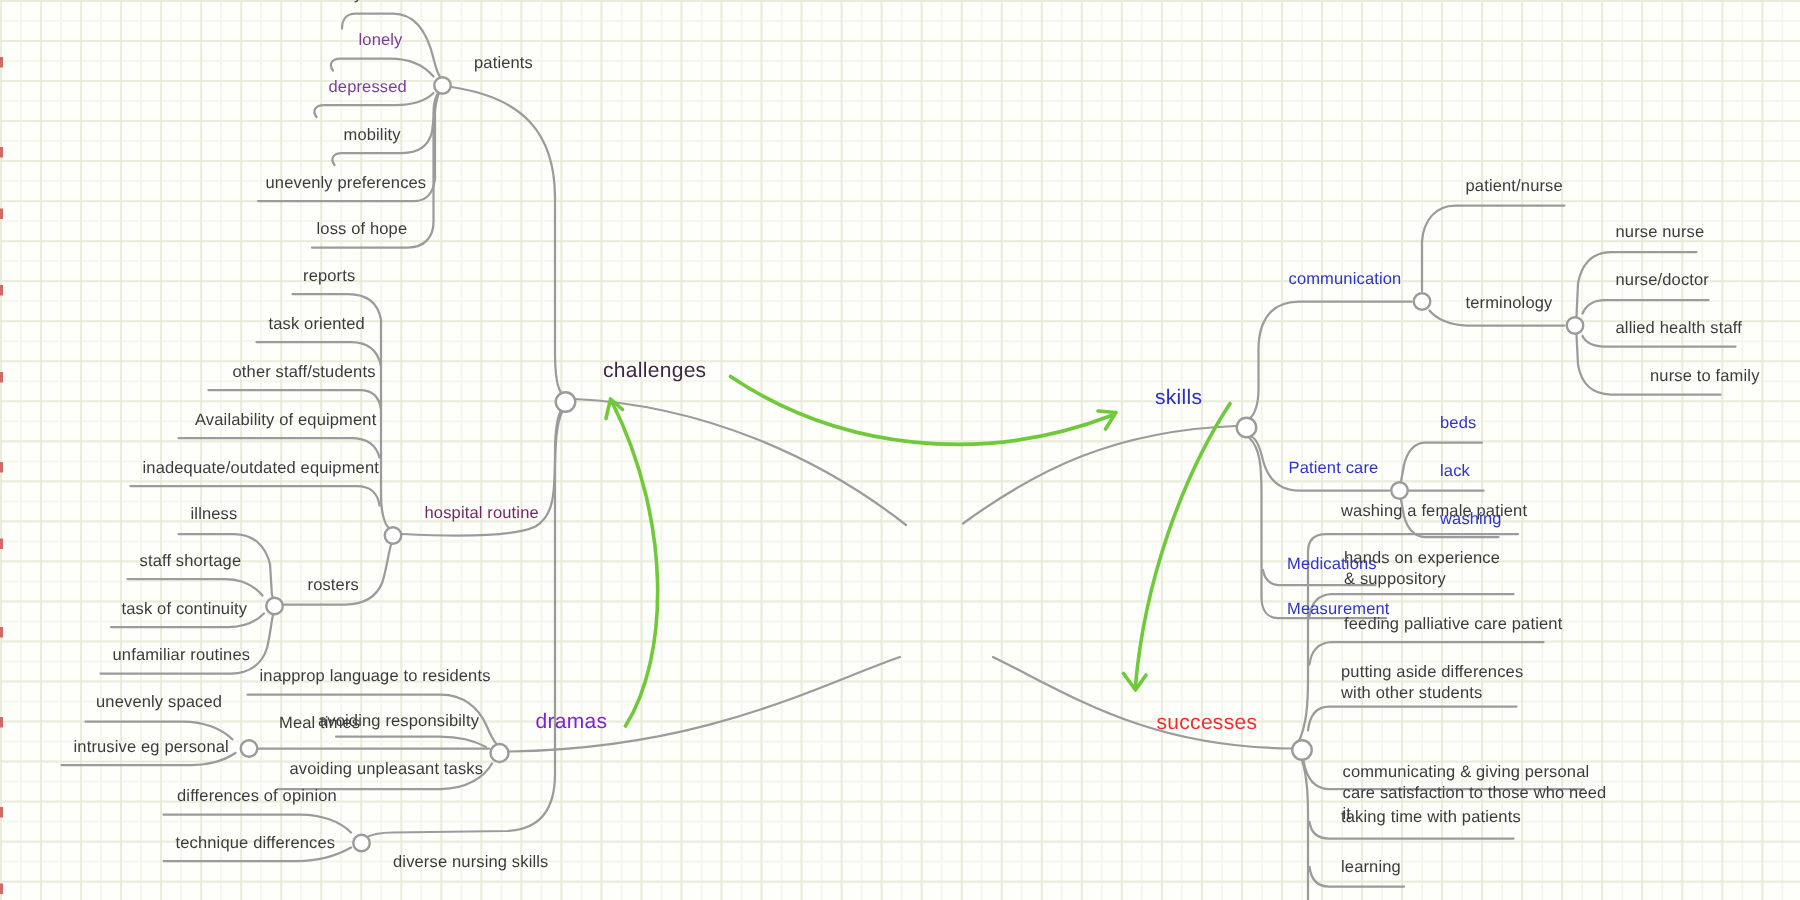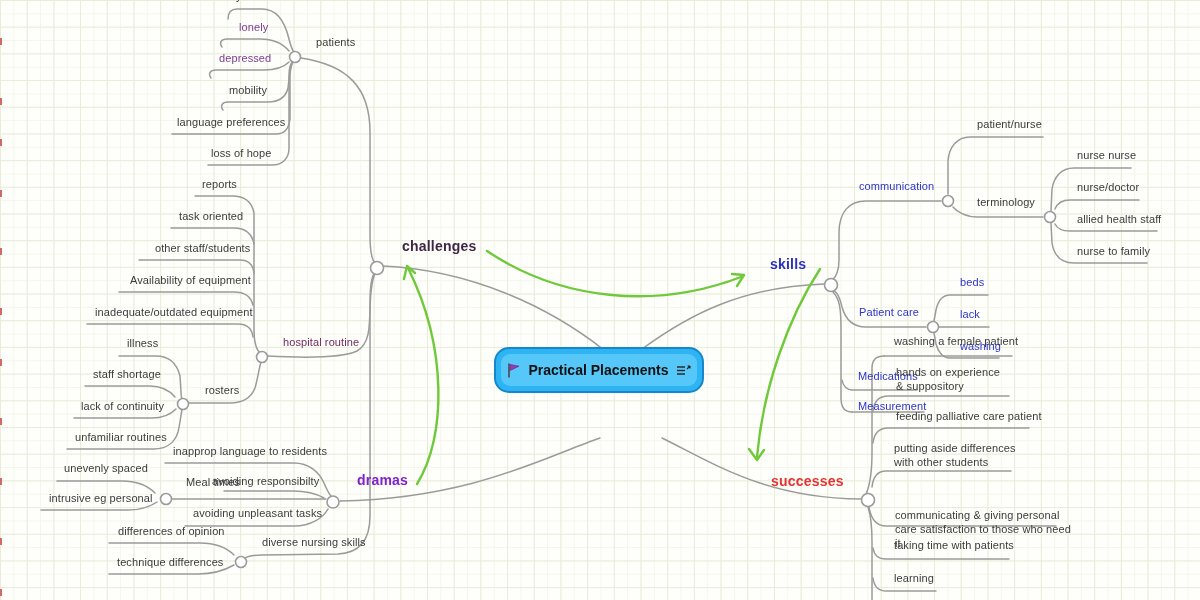--- a/index.html
+++ b/index.html
@@ -13,21 +13,21 @@
       linear-gradient(#f4f6ec 1px, transparent 1px),
       linear-gradient(90deg, #f4f6ec 1px, transparent 1px);
     background-size:26.7px 26.7px,26.7px 26.7px,13.35px 13.35px,13.35px 13.35px;
   }
   svg.links{position:absolute;left:0;top:0;z-index:1;}
   .lbl{position:absolute;z-index:2;font-size:11px;color:#3b3b3b;white-space:nowrap;letter-spacing:.1px;}
   .wrap{white-space:normal;line-height:14px;}
   .purple{color:#7c3a96;}
   .plum{color:#72295f;text-align:right;}
   .blue{color:#2e34c8;}
-  .big{font-weight:bold;font-size:14px;letter-spacing:.2px;}
+  .big{font-weight:normal;font-size:14px;letter-spacing:.2px;}
   .c-challenges{color:#402646;}
   .c-skills{color:#2a2fc2;}
   .c-dramas{color:#7e22cc;}
   .c-successes{color:#e63230;}
   .central{
     position:absolute;z-index:3;left:494px;top:347px;width:210px;height:46px;
     background:#2eb3f3;border:2px solid #1587cd;border-radius:15px;
     box-sizing:border-box;
   }
   .central-inner{
@@ -144,80 +144,65 @@
     <span class="edge-mark" style="top:538px"></span>
     <span class="edge-mark" style="top:589px"></span>
   </div>
 
   <div class="lbl big c-challenges" style="left:402px;top:238px">challenges</div>
   <div class="lbl" style="left:316px;top:36px">patients</div>
   <div class="lbl" style="left:236px;top:-10px">y</div>
   <div class="lbl purple" style="left:239px;top:21px">lonely</div>
   <div class="lbl purple" style="left:219px;top:52px">depressed</div>
   <div class="lbl" style="left:229px;top:84px">mobility</div>
-  <div class="lbl" style="left:177px;top:116px">language preferences</div>
+  <div class="lbl" style="left:177px;top:116px">unevenly preferences</div>
   <div class="lbl" style="left:211px;top:147px">loss of hope</div>
 
   <div class="lbl plum" style="left:283px;top:336px">hospital routine</div>
   <div class="lbl" style="left:202px;top:178px">reports</div>
   <div class="lbl" style="left:179px;top:210px">task oriented</div>
   <div class="lbl" style="left:155px;top:242px">other staff/students</div>
   <div class="lbl" style="left:130px;top:274px">Availability of equipment</div>
   <div class="lbl" style="left:95px;top:306px">inadequate/outdated equipment</div>
   <div class="lbl" style="left:205px;top:384px">rosters</div>
   <div class="lbl" style="left:127px;top:337px">illness</div>
   <div class="lbl" style="left:93px;top:368px">staff shortage</div>
-  <div class="lbl" style="left:81px;top:400px">lack of continuity</div>
+  <div class="lbl" style="left:81px;top:400px">task of continuity</div>
   <div class="lbl" style="left:75px;top:431px">unfamiliar routines</div>
 
-  <div class="lbl" style="left:262px;top:536px">diverse nursing skills</div>
+  <div class="lbl" style="left:262px;top:569px">diverse nursing skills</div>
   <div class="lbl" style="left:118px;top:525px">differences of opinion</div>
   <div class="lbl" style="left:117px;top:556px">technique differences</div>
 
   <div class="lbl big c-dramas" style="left:357px;top:472px">dramas</div>
   <div class="lbl" style="left:173px;top:445px">inapprop language to residents</div>
   <div class="lbl" style="left:186px;top:476px">Meal times</div>
   <div class="lbl" style="left:212px;top:475px">avoiding responsibilty</div>
   <div class="lbl" style="left:193px;top:507px">avoiding unpleasant tasks</div>
   <div class="lbl" style="left:64px;top:462px">unevenly spaced</div>
   <div class="lbl" style="left:49px;top:492px">intrusive eg personal</div>
 
   <div class="lbl big c-skills" style="left:770px;top:256px">skills</div>
   <div class="lbl blue" style="left:859px;top:180px">communication</div>
   <div class="lbl" style="left:977px;top:118px">patient/nurse</div>
   <div class="lbl" style="left:977px;top:196px">terminology</div>
   <div class="lbl" style="left:1077px;top:149px">nurse nurse</div>
   <div class="lbl" style="left:1077px;top:181px">nurse/doctor</div>
   <div class="lbl" style="left:1077px;top:213px">allied health staff</div>
-  <div class="lbl" style="left:1077px;top:245px">nurse to family</div>
+  <div class="lbl" style="left:1100px;top:245px">nurse to family</div>
   <div class="lbl blue" style="left:859px;top:306px">Patient care</div>
   <div class="lbl blue" style="left:960px;top:276px">beds</div>
   <div class="lbl blue" style="left:960px;top:308px">lack</div>
   <div class="lbl blue" style="left:960px;top:340px">washing</div>
   <div class="lbl blue" style="left:858px;top:370px">Medications</div>
   <div class="lbl blue" style="left:858px;top:400px">Measurement</div>
 
   <div class="lbl big c-successes" style="left:771px;top:473px">successes</div>
   <div class="lbl" style="left:894px;top:335px">washing a female patient</div>
   <div class="lbl wrap" style="left:896px;top:365px;width:112px">hands on experience &amp; suppository</div>
   <div class="lbl" style="left:896px;top:410px">feeding palliative care patient</div>
   <div class="lbl wrap" style="left:894px;top:441px;width:126px">putting aside differences with other students</div>
   <div class="lbl wrap" style="left:895px;top:508px;width:176px">communicating &amp; giving personal care satisfaction to those who need it</div>
   <div class="lbl" style="left:894px;top:539px">taking time with patients</div>
   <div class="lbl" style="left:894px;top:572px">learning</div>
 
-  <div class="central">
-    <div class="central-inner">
-      <svg width="15" height="16" viewBox="0 0 15 16">
-        <line x1="3" y1="2" x2="3" y2="15" stroke="#4a4a4a" stroke-width="1.6" stroke-linecap="round"></line>
-        <path d="M4,2.5 L13,4.2 L4,8.5 Z" fill="#8e3fad" stroke="#7a2f99" stroke-width="0.8"></path>
-      </svg>
-      <span class="central-text">Practical Placements</span>
-      <svg width="16" height="14" viewBox="0 0 16 14">
-        <line x1="1" y1="4" x2="9" y2="4" stroke="#222" stroke-width="1.4"></line>
-        <line x1="1" y1="7.5" x2="9" y2="7.5" stroke="#222" stroke-width="1.4"></line>
-        <line x1="1" y1="11" x2="9" y2="11" stroke="#222" stroke-width="1.4"></line>
-        <path d="M11,6 L14,3 M14,3 L11.6,3 M14,3 L14,5.4" stroke="#222" stroke-width="1.2" fill="none"></path>
-      </svg>
-    </div>
-  </div>
 
 </div>
 
 </body></html>

